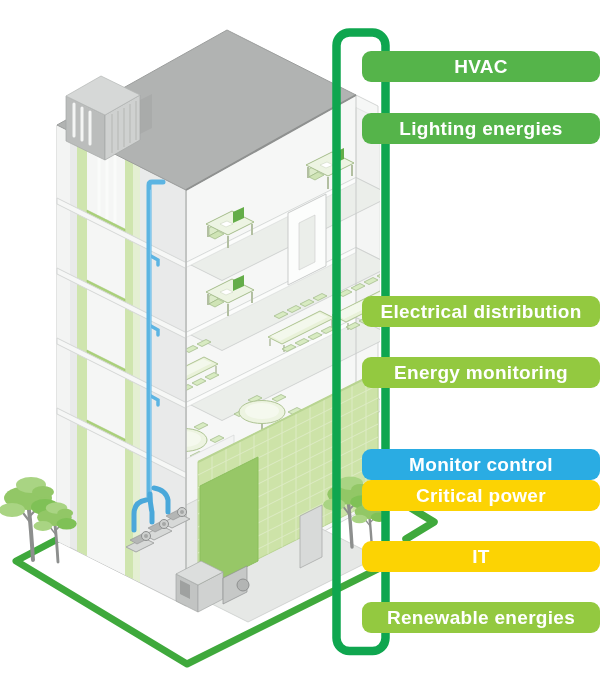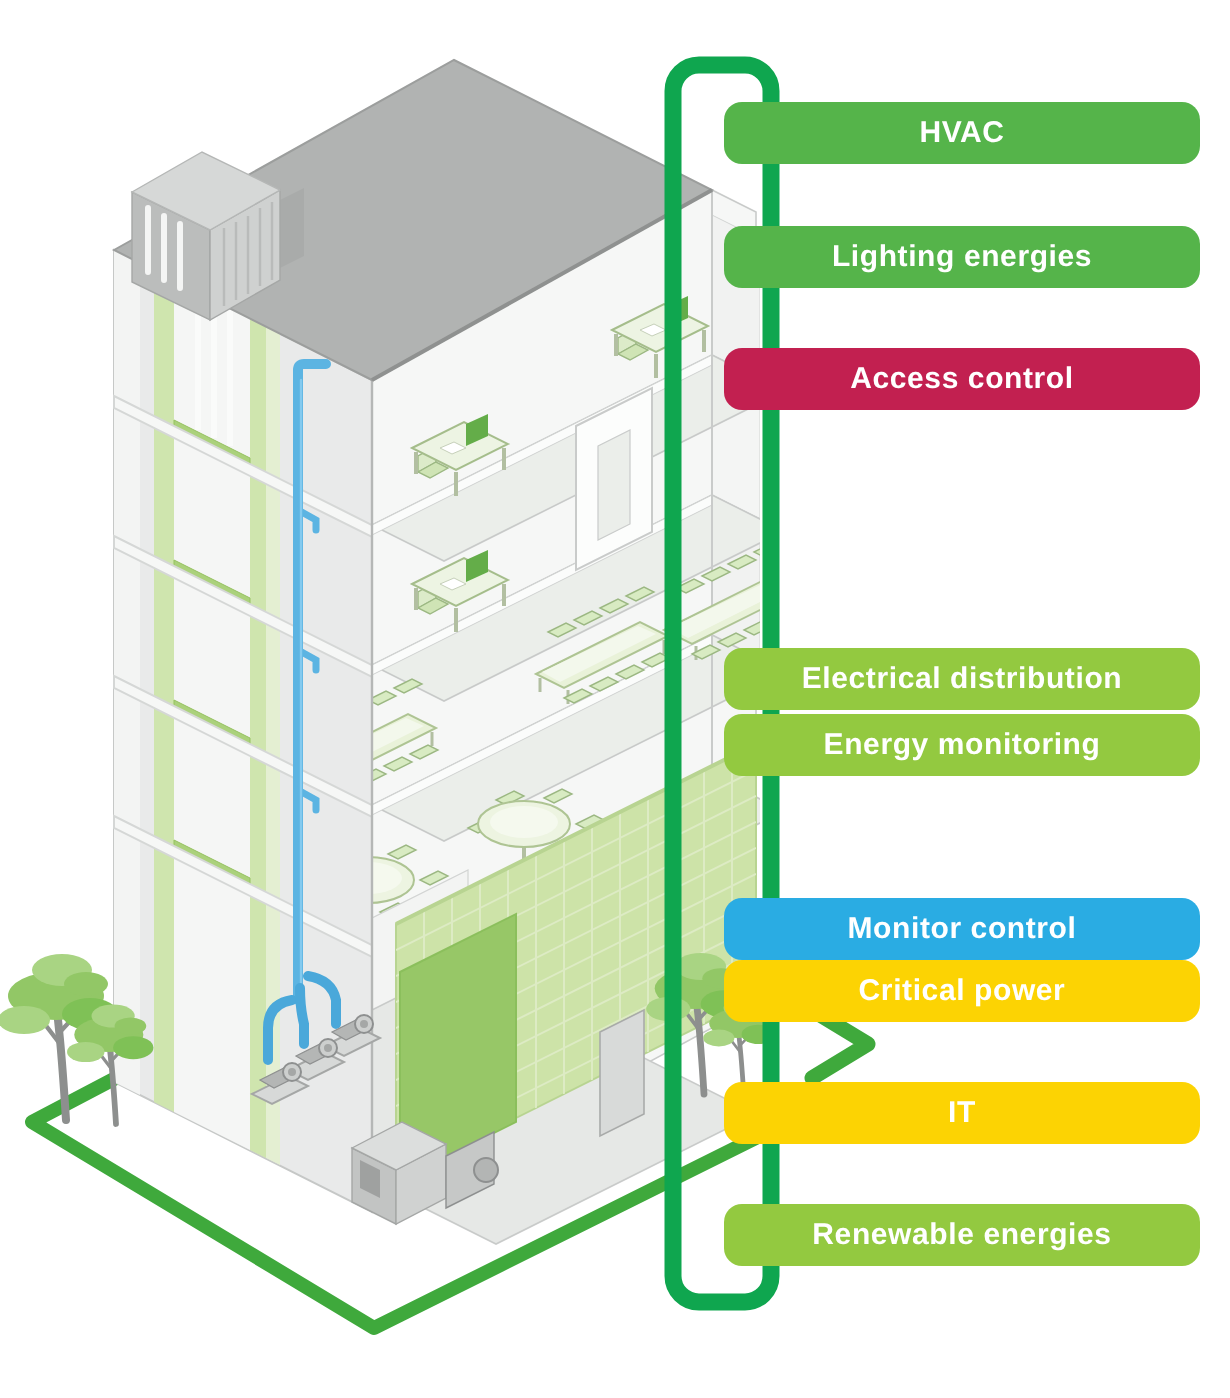--- a/index.html
+++ b/index.html
@@ -1,20 +1,20 @@
 <!DOCTYPE html>
 <html><head>
 <meta charset="utf-8">
 <style>
   html,body{margin:0;padding:0;background:#ffffff;}
   #stage{position:relative;width:615px;height:699px;background:#fff;overflow:hidden;
          font-family:"Liberation Sans", sans-serif;}
   #stage svg{position:absolute;left:0;top:0;}
   .label{position:absolute;left:362px;width:238px;height:31px;border-radius:9px;
-         color:#ffffff;font-size:15px;font-weight:700;text-align:center;line-height:31px;
+         color:#ffffff;font-size:19px;font-weight:700;text-align:center;line-height:31px;
          letter-spacing:.3px;}
 </style>
 </head>
 <body>
 
 <div id="stage">
 
 <svg width="615" height="699" viewBox="0 0 615 699">
   <defs>
     <clipPath id="bclip">
@@ -218,21 +218,20 @@
   <g>
     <use href="#tree" transform="translate(352,547) scale(0.85)"></use>
     <use href="#tree" transform="translate(372,549) scale(0.6)"></use>
   </g>
 
   <rect x="336.5" y="32.5" width="49" height="618.5" rx="13" fill="none" stroke-width="8.5" stroke="#0fa64f"></rect>
 </svg>
 
 <div class="label" style="top: 51px; background: rgb(85, 180, 74);">HVAC</div>
 <div class="label" style="top: 113px; background: rgb(85, 180, 74);">Lighting energies</div>
-<div class="label" style="top: 174px; background: rgb(194, 32, 80);">Access control</div>
-<div class="label" style="top: 296px; background: rgb(147, 201, 64); margin-top: 28px;">Electrical distribution</div>
+<div class="label" style="top: 296px; background: rgb(147, 201, 64);">Electrical distribution</div>
 <div class="label" style="top: 357px; background: rgb(147, 201, 64);">Energy monitoring</div>
 <div class="label" style="top: 418px; background: rgb(42, 172, 227); margin-top: 31px;">Monitor control</div>
 <div class="label" style="top: 541px; background: rgb(252, 211, 3);">IT</div>
 <div class="label" style="top: 480px; background: rgb(252, 211, 3);">Critical power</div>
 <div class="label" style="top: 602px; background: rgb(147, 201, 64);">Renewable energies</div>
 
 </div>
 
 </body></html>

